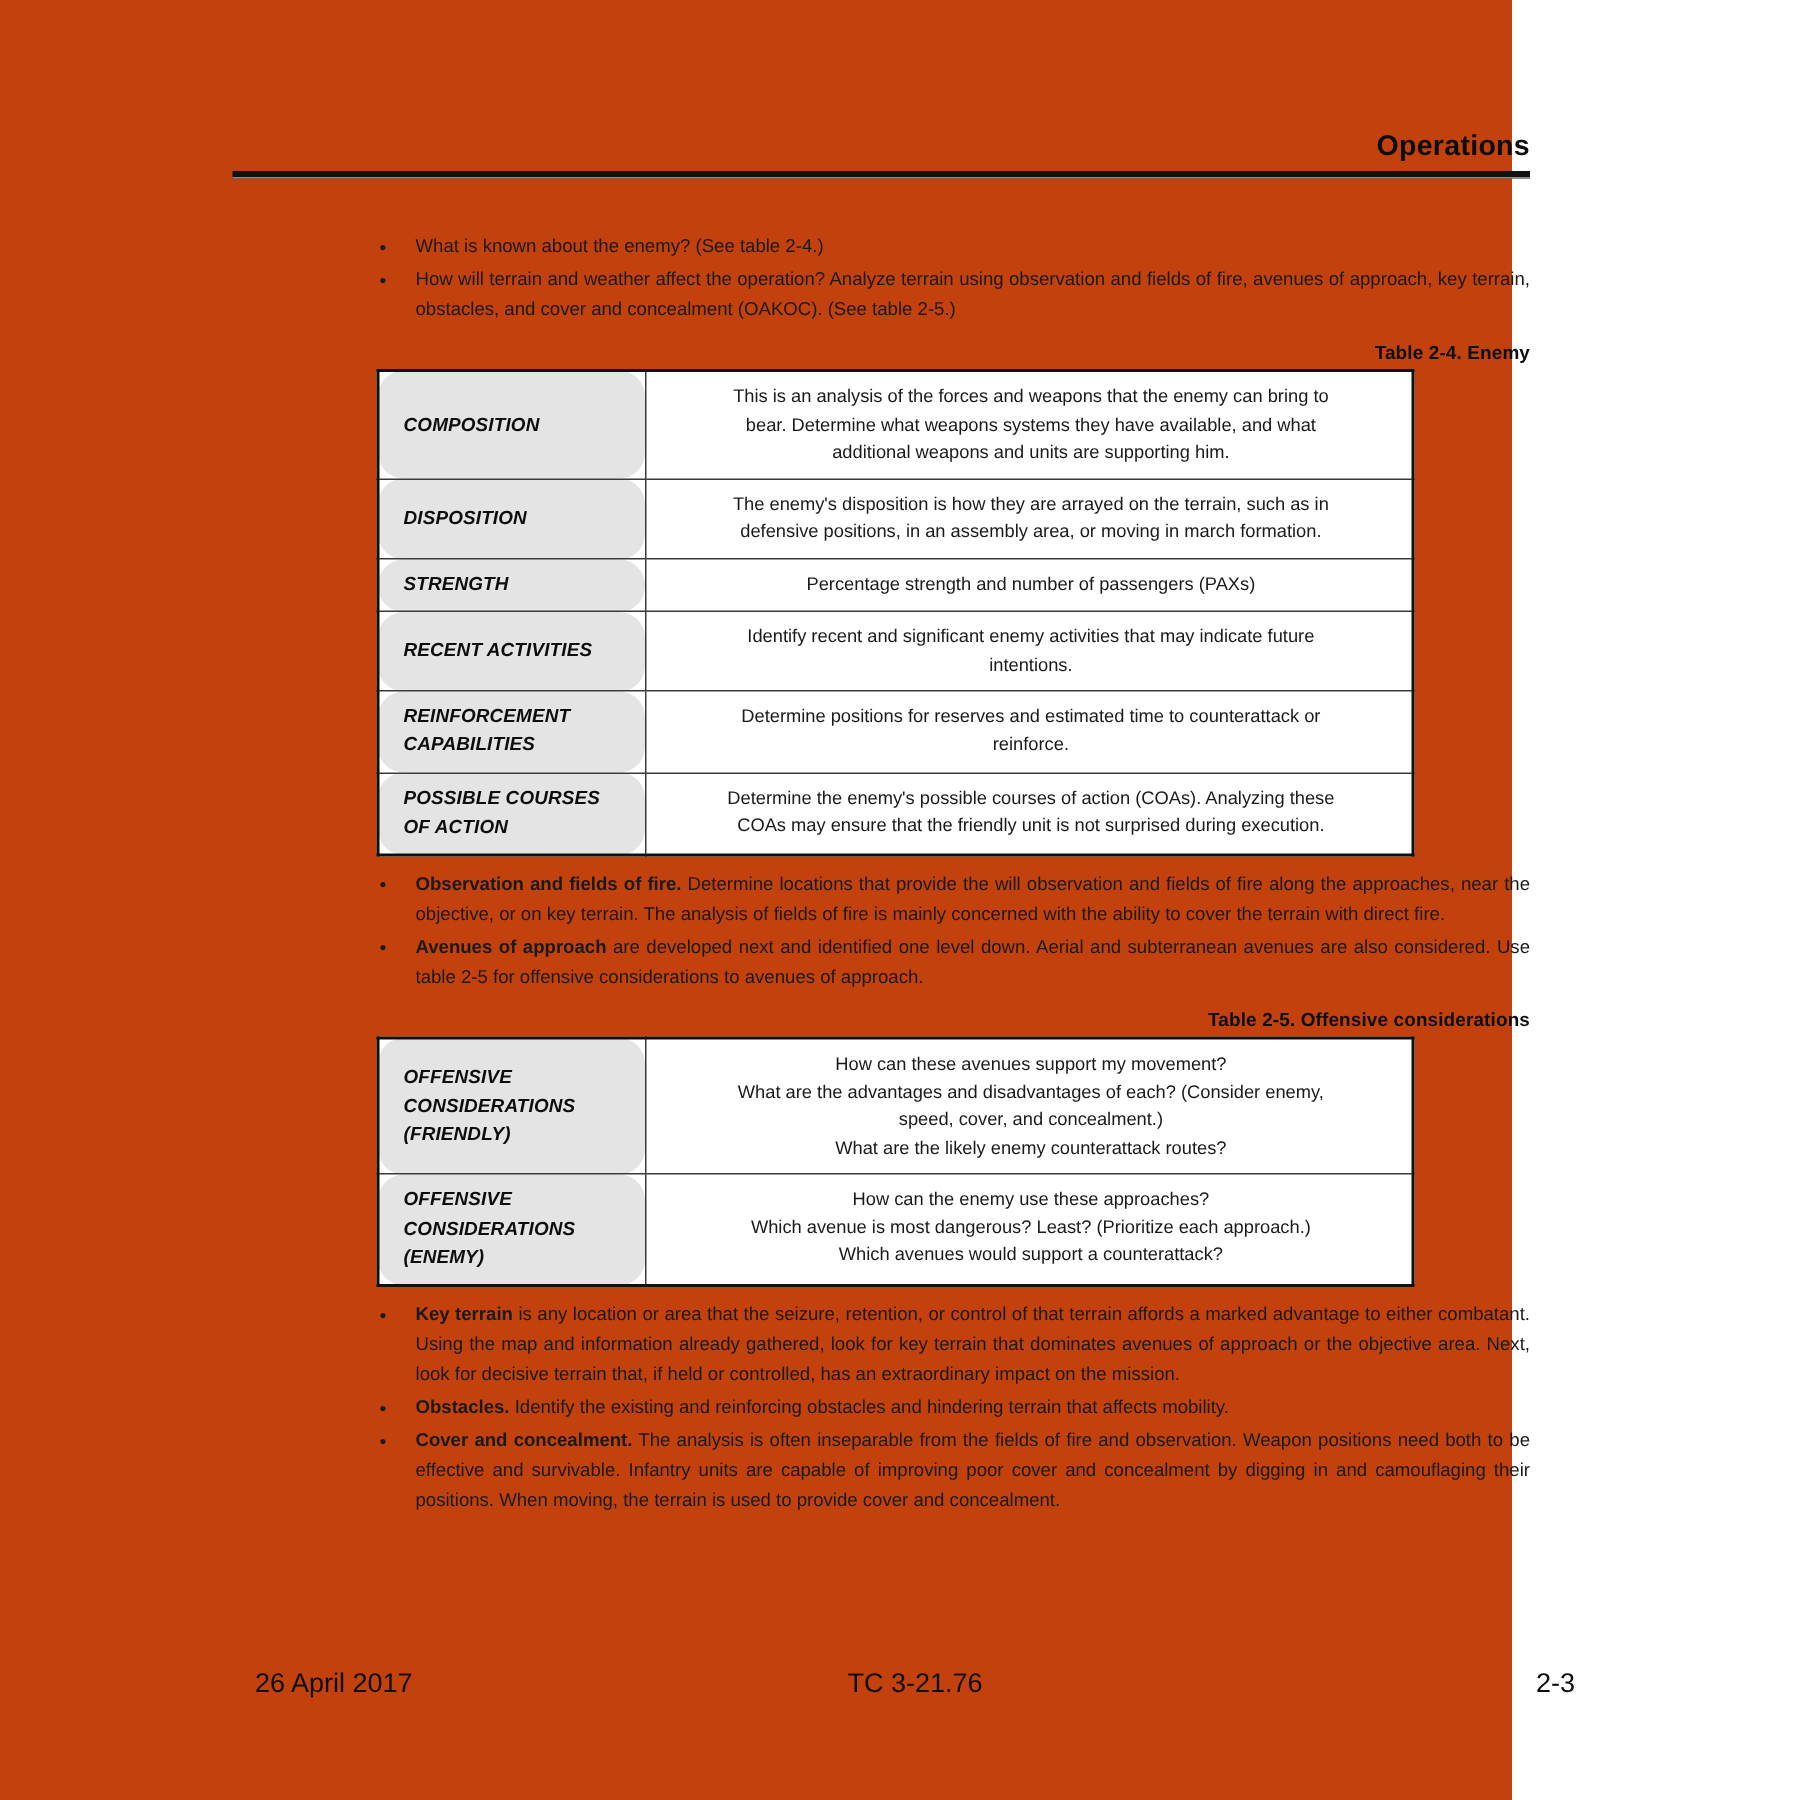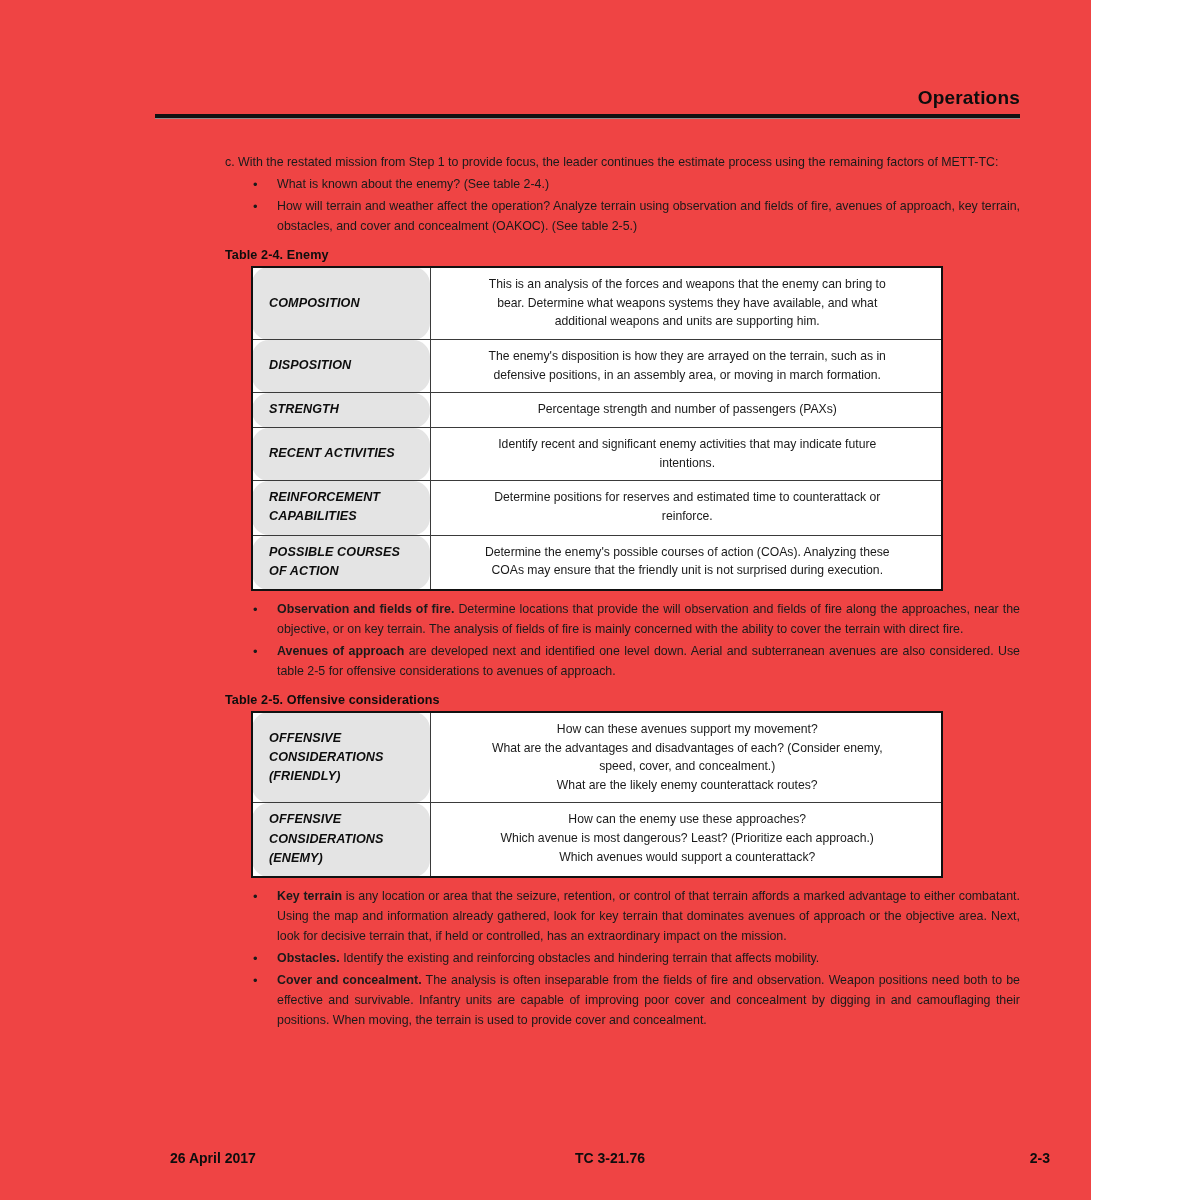--- a/index.html
+++ b/index.html
@@ -12,23 +12,23 @@
     height: 1200px;
     font-family: "Liberation Sans", sans-serif;
     color: #111111;
     position: relative;
     overflow: hidden;
   }
 
   .page {
     position: absolute;
     left: 0; top: 0;
-    width: 1091px;
+    width: 1008px;
     height: 1200px;
-    background: #ef4444;
+    background: #c2410c;
   }
 
   
   .header {
     position: absolute;
     left: 155px;
     top: 88px;
     width: 865px;
   }
   .header-title {
@@ -83,21 +83,21 @@
   .bullet-row .lead {
     font-weight: bold;
   }
 
   .bullet-block {
     margin-top: 2px;
   }
 
   
   .table-caption {
-    text-align: left;
+    text-align: right;
     font-size: 12.6px;
     font-weight: bold;
     color: #0d0d0d;
     margin: 12px 0 4px 0;
     letter-spacing: 0.1px;
   }
 
   
   .doc-table {
     border-collapse: collapse;
@@ -149,27 +149,27 @@
   .table-25 col.c2 { width: 512px; }
   .table-25 td.label-cell {
     vertical-align: middle;
   }
   .table-25 td.label-cell .lbl-line { display: block; }
 
   
   .footer {
     position: absolute;
     left: 170px;
-    top: 1150px;
+    top: 1112px;
     width: 880px;
     display: flex;
     align-items: baseline;
     justify-content: space-between;
-    font-size: 14px;
-    font-weight: bold;
+    font-size: 18px;
+    font-weight: normal;
     color: #0d0d0d;
   }
   .footer .f-center {
     position: absolute;
     left: 0; right: 0;
     text-align: center;
   }
   .footer .f-left { text-align: left; }
   .footer .f-right { text-align: center; }
 </style>
@@ -178,21 +178,20 @@
 
 <div class="page">
 
   <div class="header">
     <div class="header-title">Operations</div>
     <div class="header-rule"></div>
   </div>
 
   <div class="content">
 
-    <p class="para">c. With the restated mission from Step 1 to provide focus, the leader continues the estimate process using the remaining factors of METT-TC:</p>
 
     <div class="bullet-block">
       <div class="bullet-row">
         <span class="dot">•</span>
         <span>What is known about the enemy? (See table 2-4.)</span>
       </div>
       <div class="bullet-row">
         <span class="dot">•</span>
         <span>How will terrain and weather affect the operation? Analyze terrain using observation and fields of fire, avenues of approach, key terrain, obstacles, and cover and concealment (OAKOC). (See table 2-5.)</span>
       </div>

